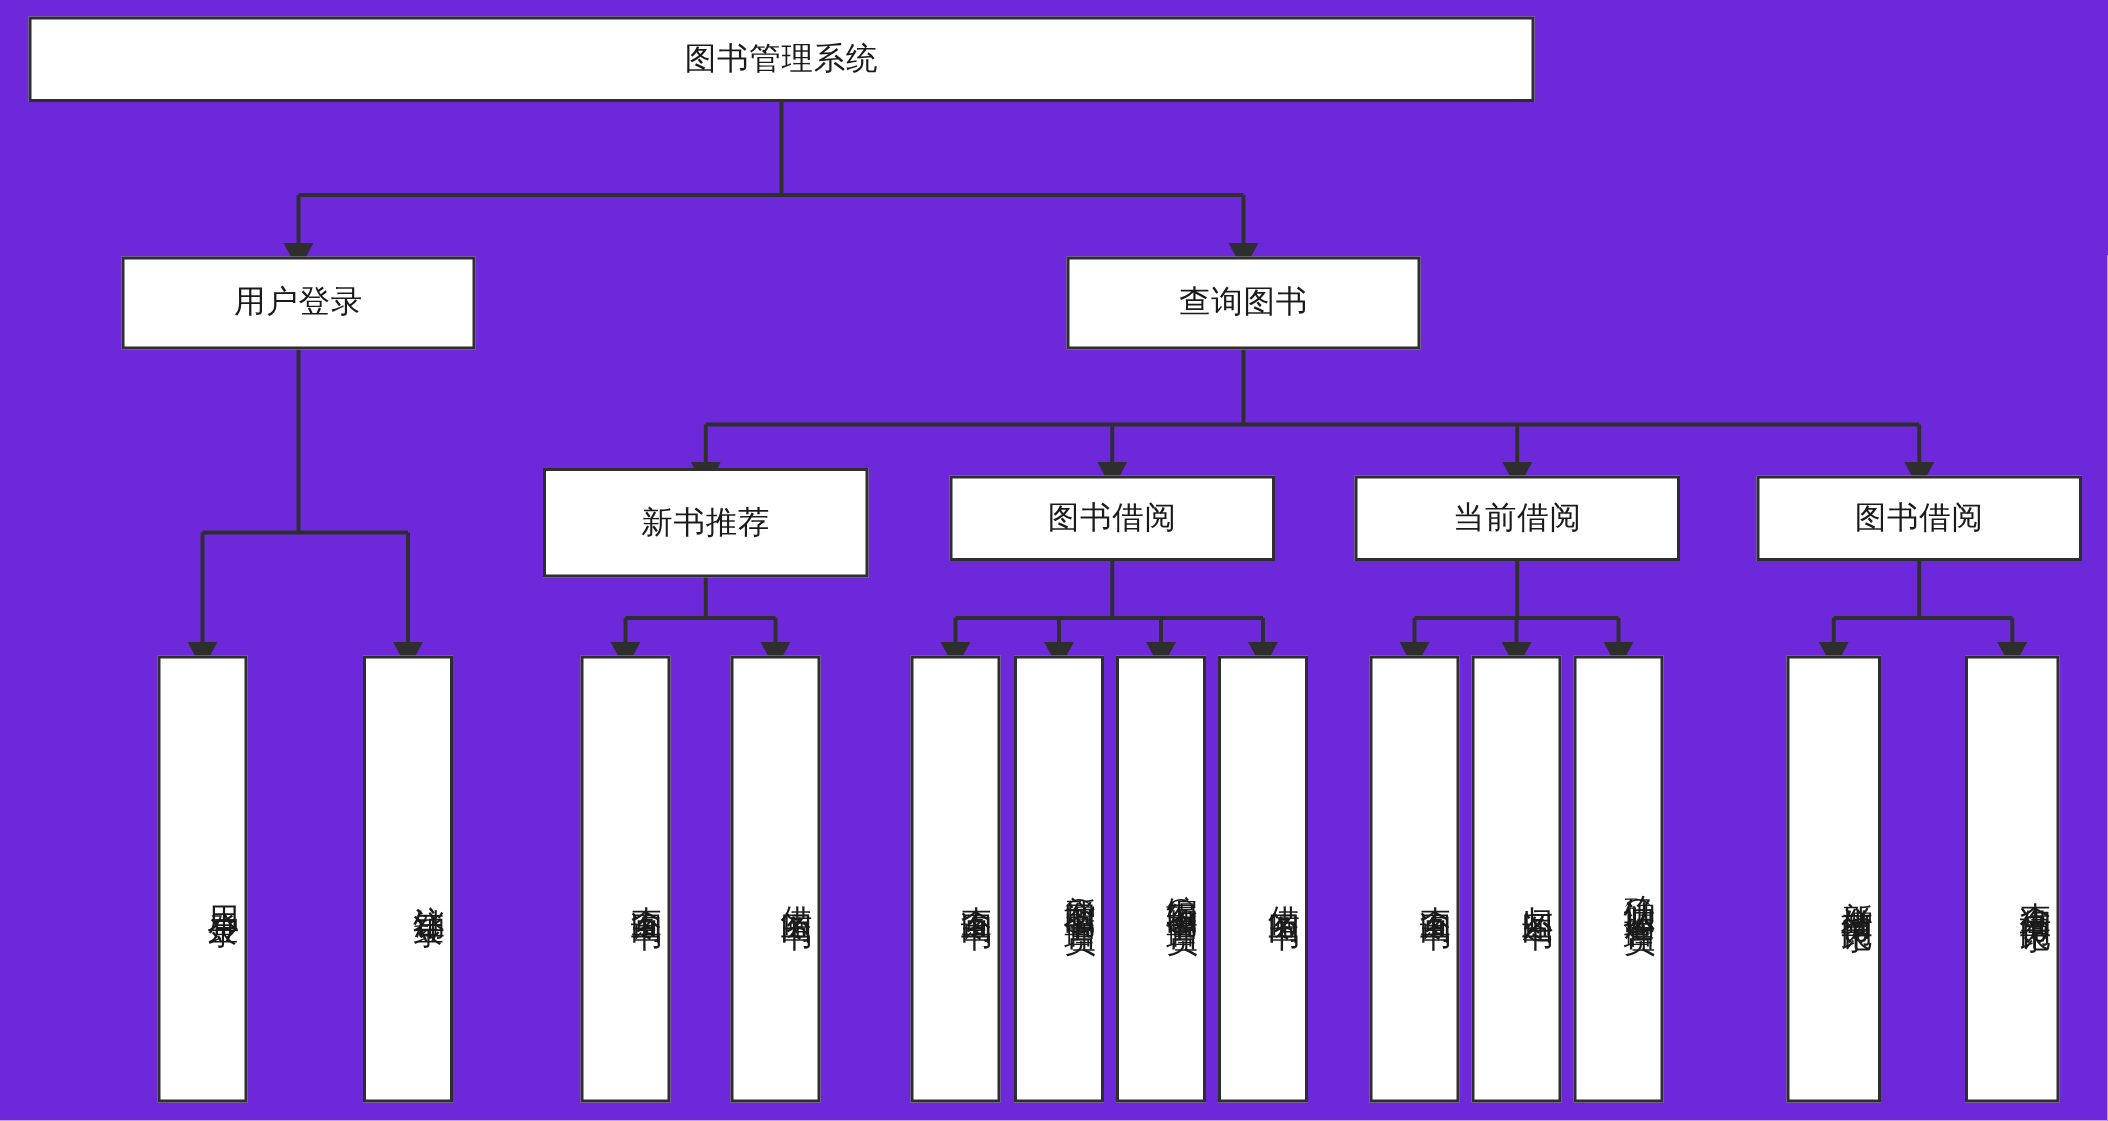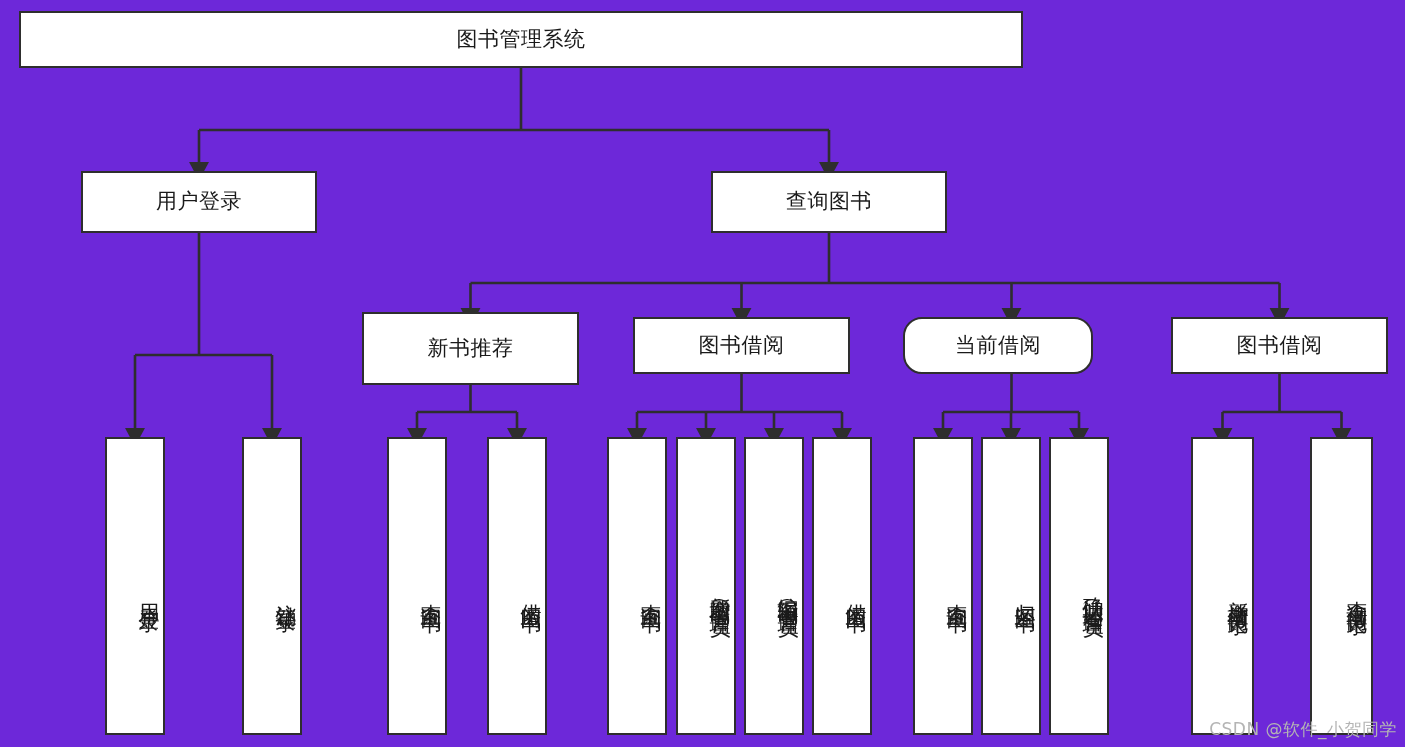--- a/index.html
+++ b/index.html
@@ -125,21 +125,21 @@
       </div>
       <div class="node horiz" id="node-book-manage" style="left: 711px; top: 171px; width: 236px; height: 62px;">
         <span class="label">查询图书</span>
       </div>
       <div class="node horiz" id="node-new-book-rec" style="left: 362px; top: 312px; width: 217px; height: 73px;">
         <span class="label">新书推荐</span>
       </div>
       <div class="node horiz" id="node-book-borrow" style="left: 633px; top: 317px; width: 217px; height: 57px;">
         <span class="label">图书借阅</span>
       </div>
-      <div class="node horiz" id="node-current-borrow" style="left: 903px; top: 317px; width: 190px; height: 57px; border-radius: 19px;">
+      <div class="node horiz" id="node-current-borrow" style="left: 903px; top: 317px; width: 217px; height: 57px;">
         <span class="label">当前借阅</span>
       </div>
       <div class="node horiz" id="node-borrow-record" style="left: 1171px; top: 317px; width: 217px; height: 57px;">
         <span class="label">图书借阅</span>
       </div>
       <div class="node vert" id="node-leaf-user-login" style="left: 105px; top: 437px; width: 60px; height: 298px;">
         <span class="label">用户登录</span>
       </div>
       <div class="node vert" id="node-leaf-user-logout" style="left: 242px; top: 437px; width: 60px; height: 298px;">
         <span class="label">注销登录</span>
@@ -172,14 +172,13 @@
         <span class="label">确认归还（管理员）</span>
       </div>
       <div class="node vert" id="node-br-add" style="left: 1191px; top: 437px; width: 63px; height: 298px;">
         <span class="label">新增借阅记录</span>
       </div>
       <div class="node vert" id="node-br-query" style="left: 1310px; top: 437px; width: 63px; height: 298px;">
         <span class="label">查询借阅记录</span>
       </div>
     </div>
 
-  <div class="watermark">CSDN @软件_小贺同学</div>
 </div>
 
 </body></html>

